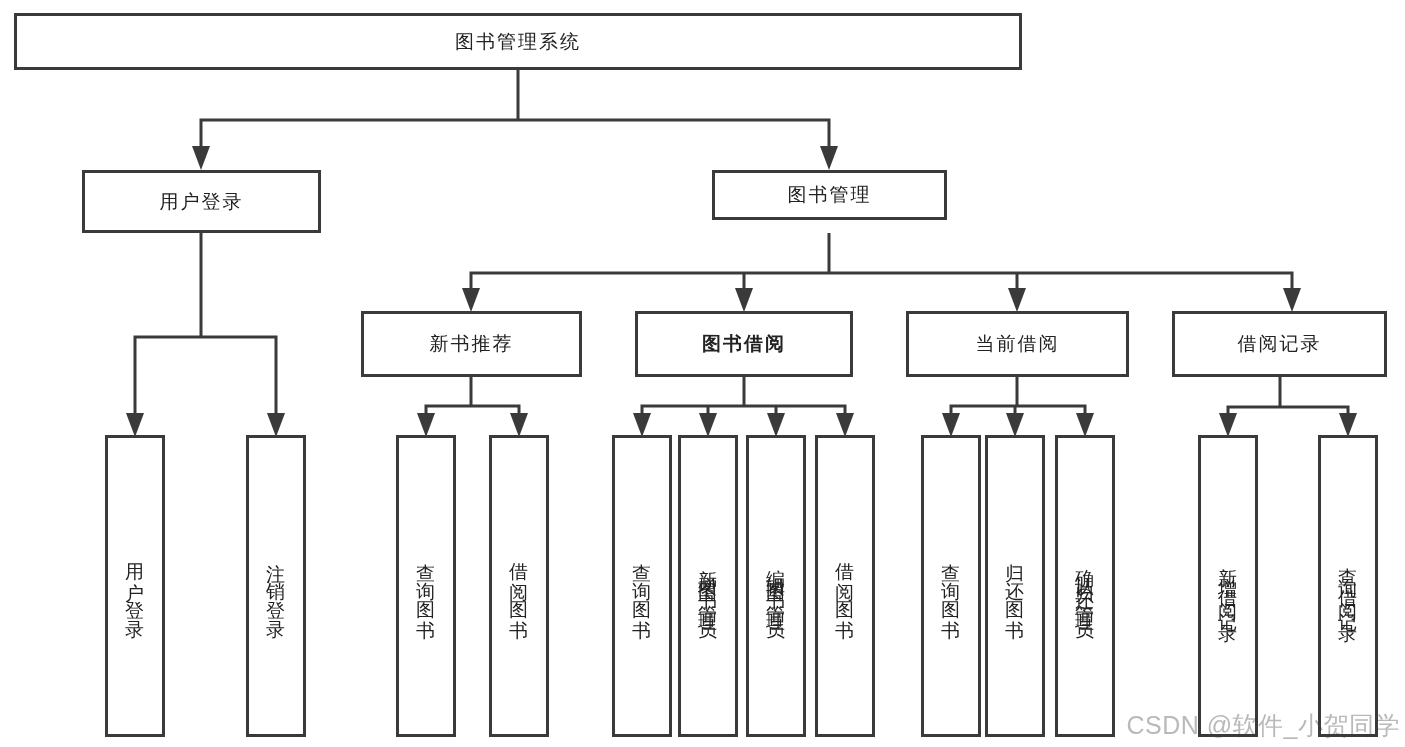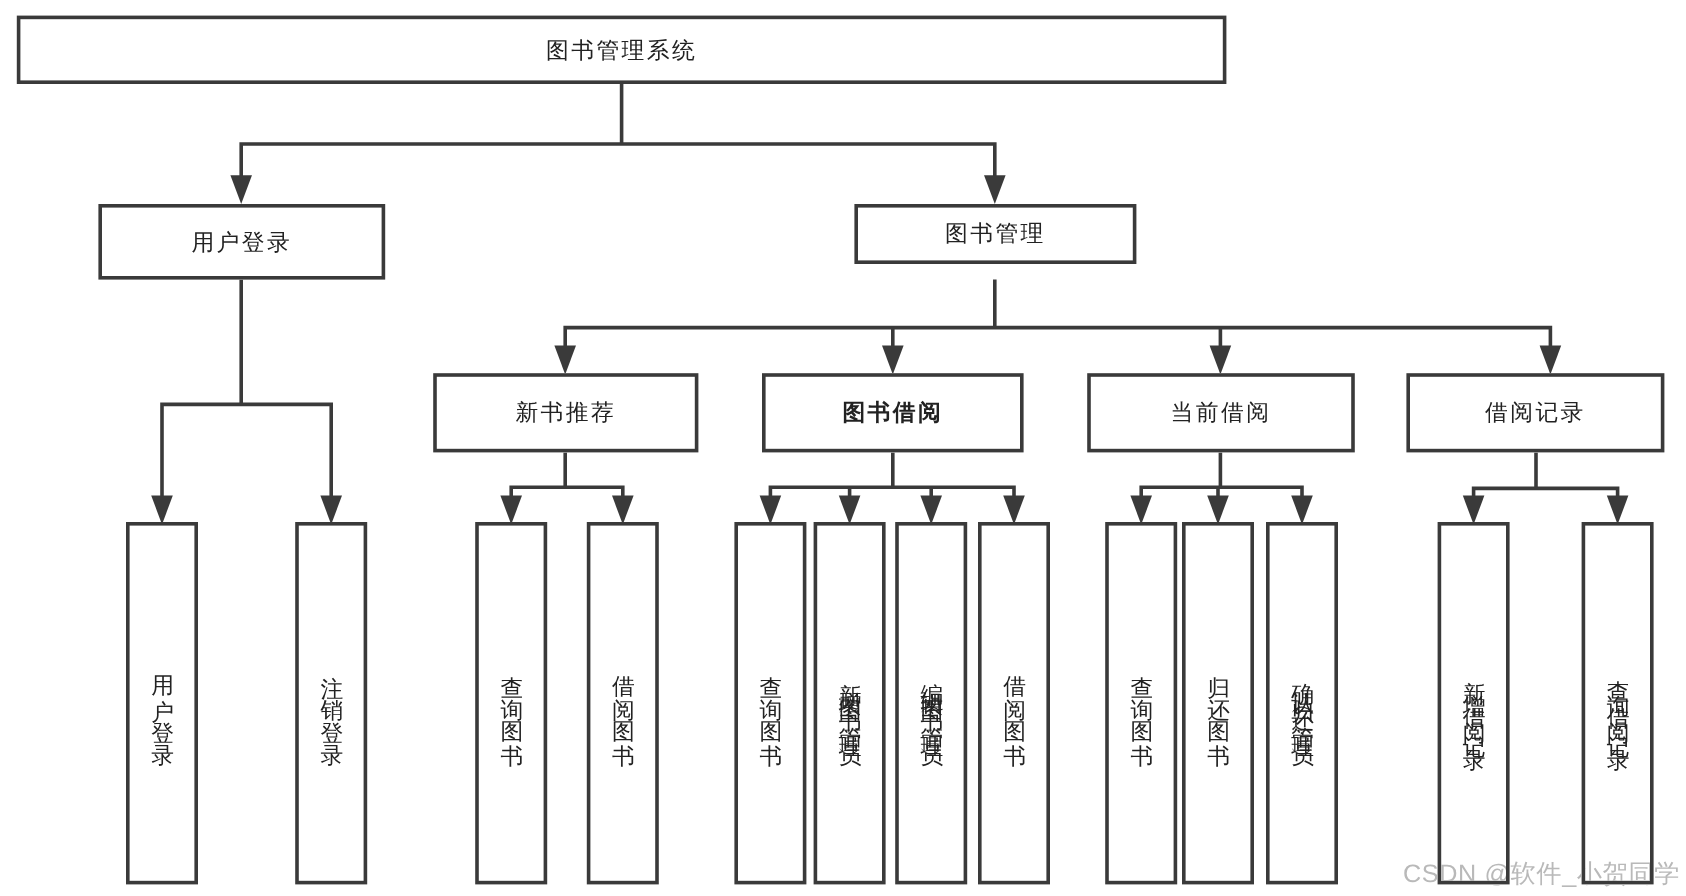--- a/index.html
+++ b/index.html
@@ -30,21 +30,21 @@
     line-height:1;
     white-space:nowrap;
     color:#222222;
   }
   .sp4 span{letter-spacing:1em;}
   .sp6 span{letter-spacing:0.6em;}
   .sp9 span{letter-spacing:0.38em;}
   #watermark{
     position:absolute;
     right:5px;bottom:5px;
-    font-size:21px;
+    font-size:25px;
     color:#b9b9b9;
     letter-spacing:0.5px;
     z-index:10;
     mix-blend-mode:darken;
     white-space:nowrap;
   }
 </style>
 </head>
 <body>
 

